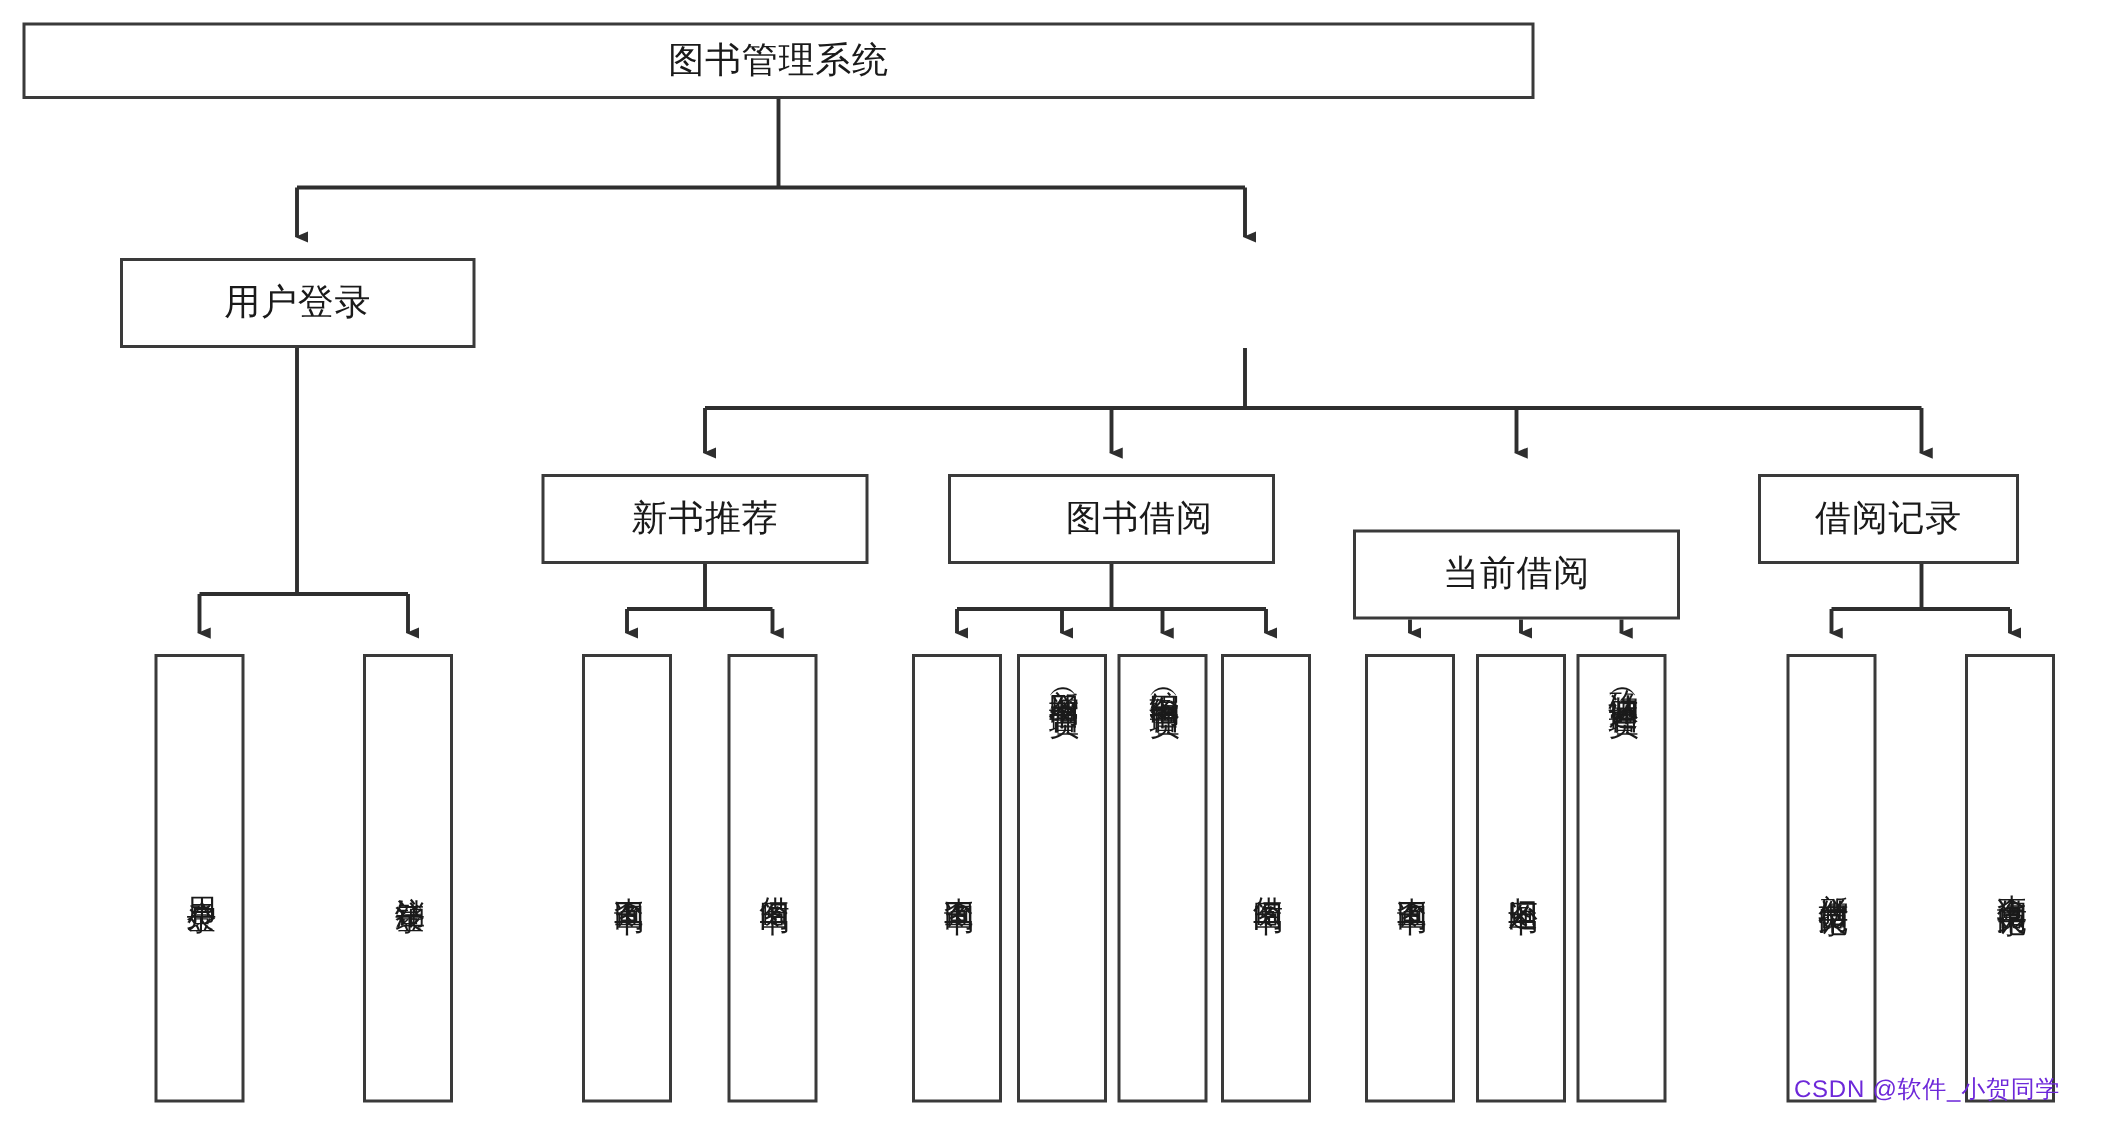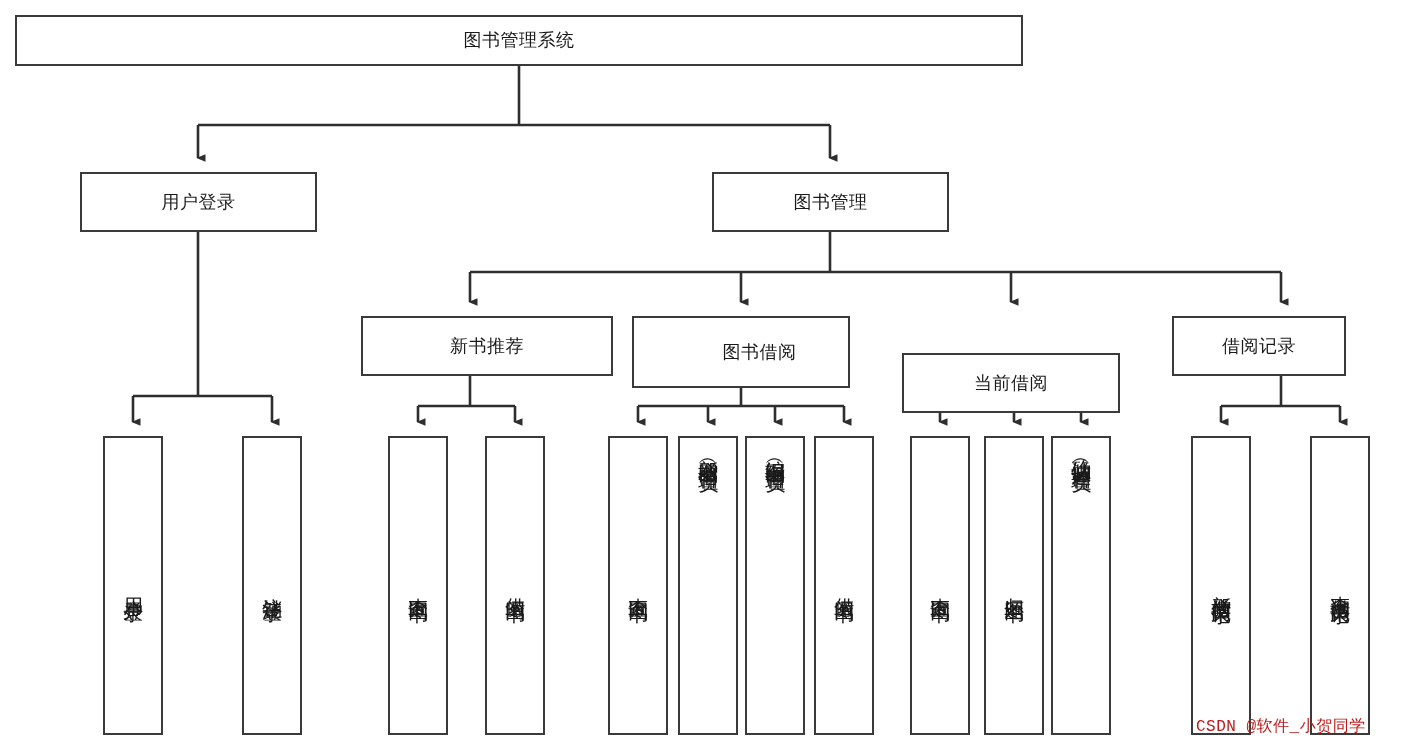--- a/index.html
+++ b/index.html
@@ -34,21 +34,21 @@
     border: 2px solid #3a3a3a;
     display: flex;
     align-items: center;
     justify-content: center;
     text-align: center;
   }
   .node.h {
     
   }
   .node.h .label {
-    font-size: 18px;
+    font-size: 24px;
     line-height: 1.15;
     letter-spacing: 0.5px;
     white-space: nowrap;
   }
   .node.v {
     
     padding: 6px 2px;
     align-items: flex-start;
     justify-content: center;
   }
@@ -59,24 +59,23 @@
     line-height: 1.18;
     letter-spacing: 2px;
     white-space: nowrap;
   }
   .node.v.mid .label {
     align-self: center;
   }
   .watermark {
     position: absolute;
     font-size: 16px;
-    color: #b91c1c;
+    color: #6d28d9;
     white-space: nowrap;
     letter-spacing: 0.5px;
-    font-family: Liberation Mono, monospace;
   }
 </style>
 </head>
 <body>
 
 <div id="canvas">
 
   <svg id="edges" viewBox="0 0 1405 747" xmlns="http://www.w3.org/2000/svg">
     <defs>
       <marker id="arrow" viewBox="0 0 12 12" refX="6" refY="10" markerWidth="9" markerHeight="9" orient="auto-start-reverse" markerUnits="userSpaceOnUse">
@@ -120,28 +119,25 @@
       </g>
   </svg>
 
   <div class="node h" style="left: 15px; top: 15px; width: 1008px; height: 51px;">
     <span class="label">图书管理系统</span>
   </div>
 
   <div class="node h" style="left: 80px; top: 172px; width: 237px; height: 60px;">
     <span class="label">用户登录</span>
   </div>
-  <div class="node h" style="left: 712px; top: 172px; width: 237px; height: 60px;">
-    <span class="label">图书管理</span>
-  </div>
 
-  <div class="node h" style="left: 361px; top: 316px; width: 252px; height: 60px;">
+  <div class="node h" style="left: 361px; top: 316px; width: 218px; height: 60px;">
     <span class="label">新书推荐</span>
   </div>
-  <div class="node h" style="left: 632px; top: 316px; width: 218px; height: 72px; padding-left: 37px;">
+  <div class="node h" style="left: 632px; top: 316px; width: 218px; height: 60px; padding-left: 37px;">
     <span class="label">图书借阅</span>
   </div>
   <div class="node h" style="left: 902px; top: 316px; width: 218px; height: 60px; margin-top: 37px;">
     <span class="label">当前借阅</span>
   </div>
   <div class="node h" style="left: 1172px; top: 316px; width: 174px; height: 60px;">
     <span class="label">借阅记录</span>
   </div>
 
   <div class="node v mid" style="left: 103px; top: 436px; width: 60px; height: 299px;">

